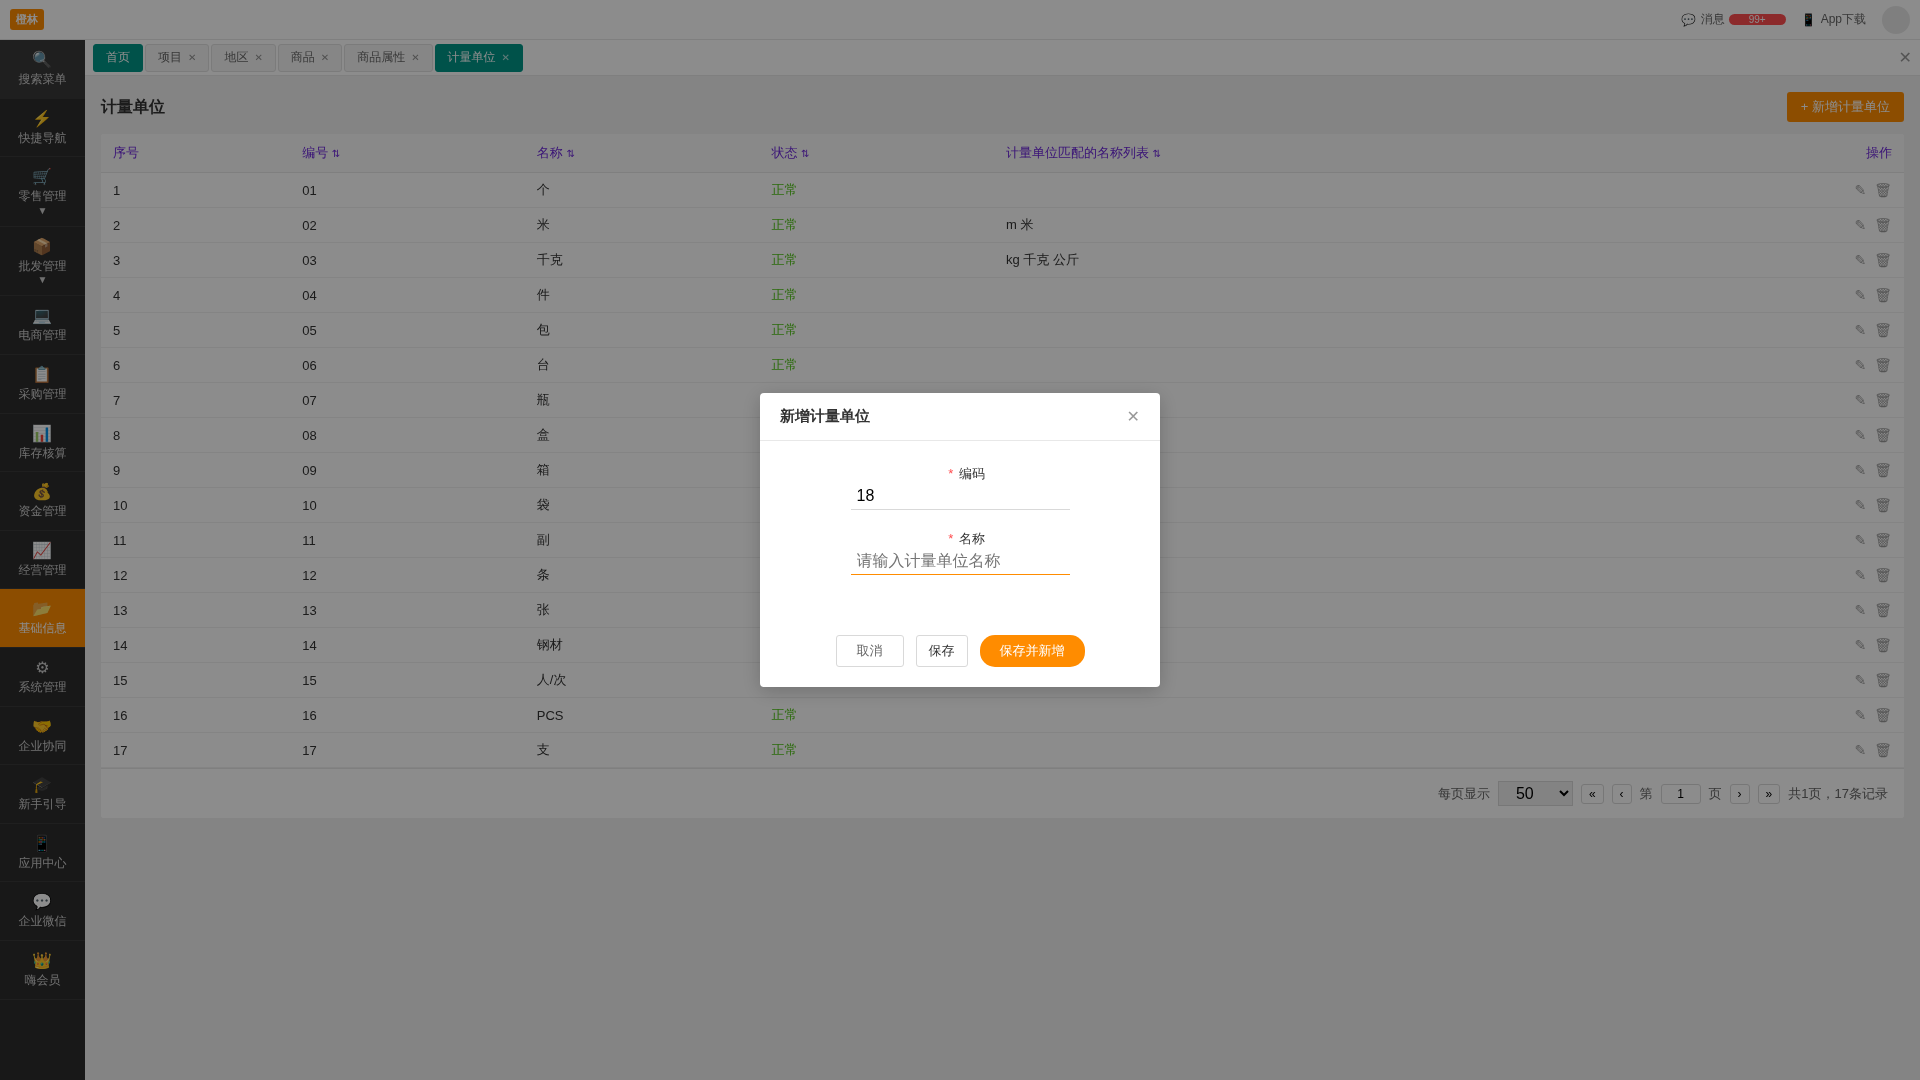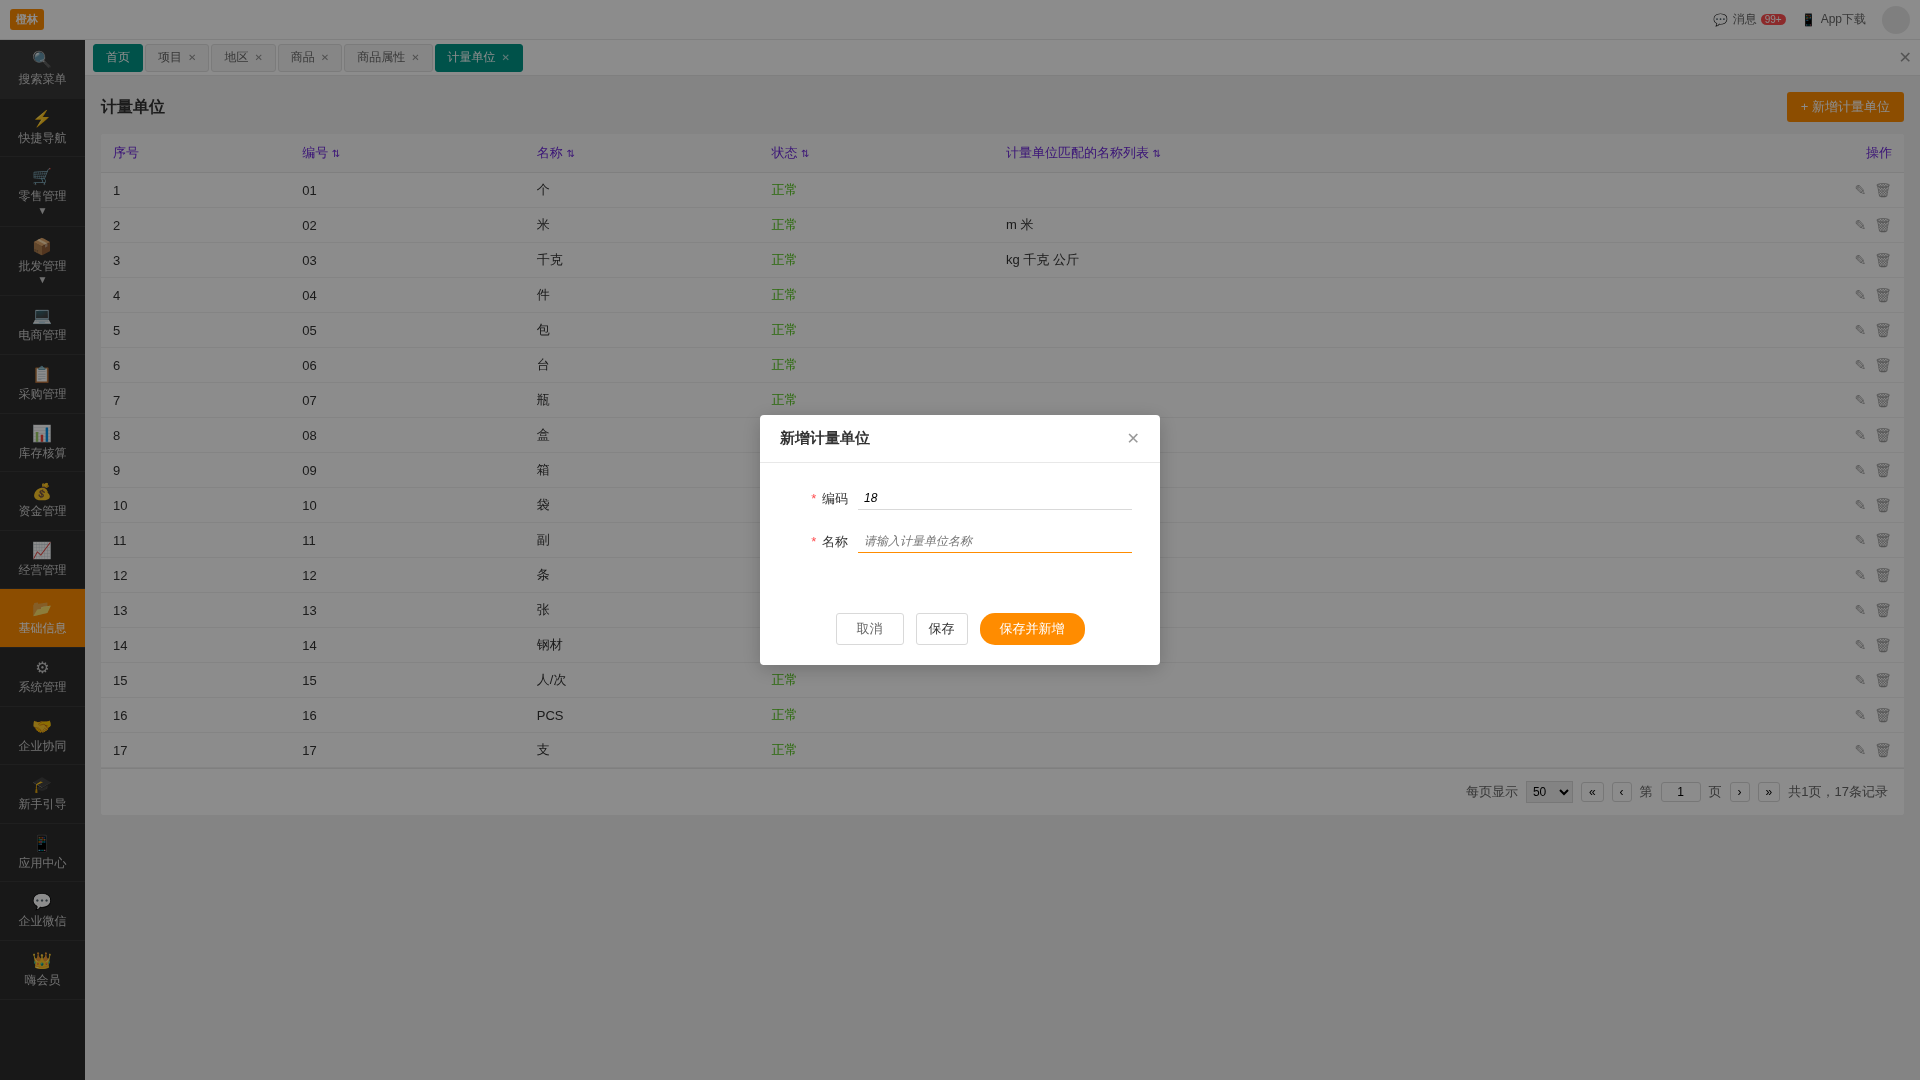--- a/index.html
+++ b/index.html
@@ -39,21 +39,21 @@
       align-items: center;
       gap: 4px;
       font-size: 12px;
       color: #666;
       cursor: pointer;
     }
     .badge {
       background: #ff4d4f;
       color: white;
       font-size: 10px;
-      padding: 0 4px;
+      padding: 0 20px;
       border-radius: 8px;
       min-width: 16px;
       text-align: center;
     }
     .avatar {
       width: 28px;
       height: 28px;
       background: #e8e8e8;
       border-radius: 50%;
     }
@@ -227,23 +227,23 @@
       justify-content: flex-end;
       padding: 12px 16px;
       gap: 8px;
       font-size: 13px;
       color: #666;
       background: #fff;
       border-top: 1px solid #e8e8e8;
     }
     .page-size-select {
       border: 1px solid #d9d9d9;
-      padding: 2px 2px;
+      padding: 2px 13px;
       border-radius: 0;
-      font-size: 12px;
+      font-size: 16px;
     }
     .page-nav-btn {
       border: 1px solid #d9d9d9;
       background: #fff;
       padding: 2px 7px;
       border-radius: 3px;
       cursor: pointer;
       font-size: 12px;
     }
     .page-input {
@@ -290,40 +290,40 @@
       cursor: pointer;
       font-size: 16px;
     }
     .modal-body {
       padding: 24px 28px;
     }
     .form-row {
       display: flex;
       align-items: center;
       margin-bottom: 20px;
+      flex-direction: column;
     }
     .form-label {
       width: 60px;
       text-align: right;
       margin-right: 10px;
       font-size: 13px;
       color: #333;
     }
     .form-label .required {
       color: #ff4d4f;
       margin-right: 2px;
     }
     .form-input {
       flex: 1;
       border: none;
       border-bottom: 1px solid #d9d9d9;
       padding: 4px 6px;
-      font-size: 12px;
+      font-size: 16px;
       outline: none;
-      font-style: italic;
     }
     .form-input.active-border {
       border-bottom-color: #ff8c00;
     }
     .modal-footer {
       display: flex;
       justify-content: center;
       gap: 12px;
       padding: 16px 20px 20px;
     }

